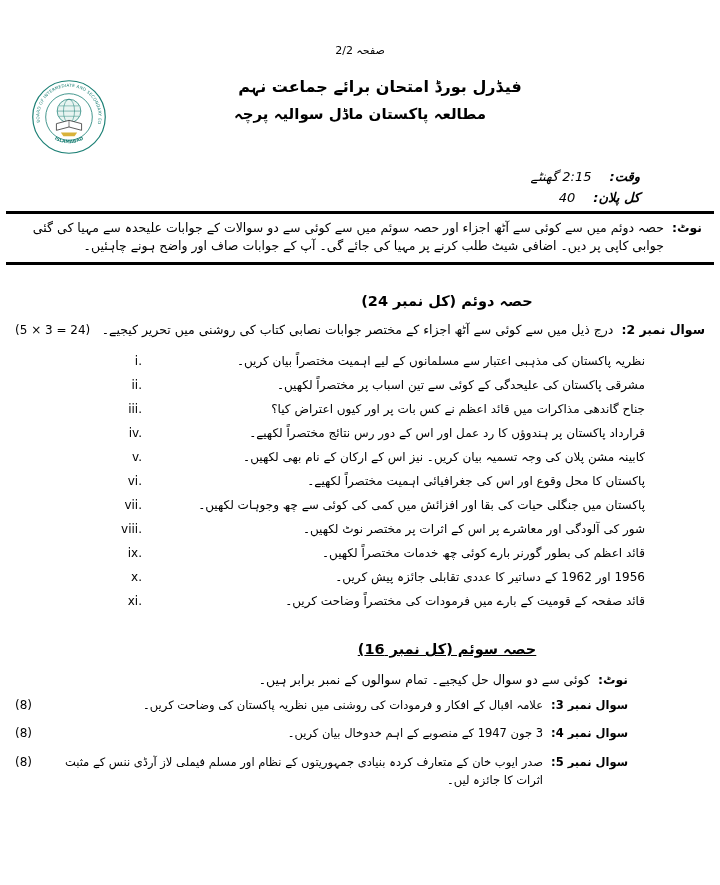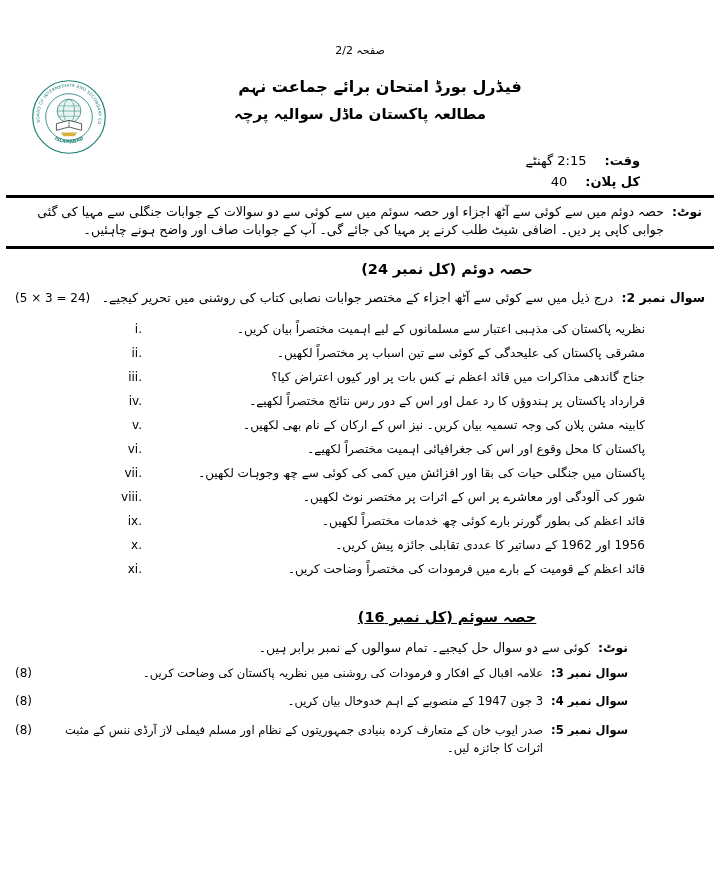--- a/index.html
+++ b/index.html
@@ -8,32 +8,32 @@
     width:720px; height:885px; overflow:hidden;
     font-family:"DejaVu Sans","Liberation Sans",sans-serif;
     color:#000;
   }
   .page { position:relative; width:720px; height:625px; direction:rtl; padding-top:44px; background:#fff; }
   .page-number { text-align:center; font-size:11px; margin-bottom:20px; }
   .titles { text-align:center; }
   .title-main { font-size:16px; font-weight:bold; margin-bottom:9px;padding-left:40px; }
   .title-sub  { font-size:15px; font-weight:bold;text-align:center; }
   .logo { position:absolute; top:80px; left:32px; width:74px; height:74px; }
-  .meta { margin:30px 80px 0 0; font-size:13px; }
+  .meta { margin:46px 80px 0 0; font-size:13px;font-style:italic; }
   .meta-row { margin-bottom:6px; }
   .meta-label { font-weight:bold; margin-left:18px; }
   .note-box {
     border-top:3px solid #000; border-bottom:3px solid #000;
     margin:2px 6px 0 6px; padding:5px 12px 7px 12px;
     display:flex; column-gap:8px; font-size:12.5px; line-height:1.45;
   }
   .note-label { font-weight:bold; white-space:nowrap; }
   .note-text { flex:1; }
   .section-heading { text-align:center; padding-left:174px; font-weight:bold; font-size:14.5px; }
-  #section2-heading { margin-top:12px; }
+  #section2-heading { margin-top:28px; }
   .question-row { display:flex; align-items:baseline; column-gap:8px; font-size:12.5px; }
   .q2-row { margin:13px 15px 0 15px; }
   .q-label { font-weight:bold; white-space:nowrap; flex-shrink:0; }
   .q-text  { text-align:right; }
   .q-marks { margin-right:auto; direction:ltr; white-space:nowrap; flex-shrink:0; font-size:12px; }
   .items { margin:12px 75px 0 100px; }
   .item-row { display:flex; align-items:baseline; column-gap:12px; min-height:24px; line-height:24px; font-size:12px; }
   .item-text { flex:1; text-align:right; }
   .item-num { width:42px; direction:ltr; text-align:right; flex-shrink:0; }
   #section3-heading { margin-top:28px;text-decoration:underline; }
@@ -85,21 +85,21 @@
     <div class="meta-row">
       <span class="meta-label">وقت:</span><span class="meta-value">2:15 گھنٹے</span>
     </div>
     <div class="meta-row">
       <span class="meta-label">کل پلان:</span><span class="meta-value">40</span>
     </div>
   </div>
 
   <div class="note-box">
     <span class="note-label">نوٹ:</span>
-    <span class="note-text">حصہ دوئم میں سے کوئی سے آٹھ اجزاء اور حصہ سوئم میں سے کوئی سے دو سوالات کے جوابات جنگلی سے مہیا کی گئی جوابی کاپی پر دیں۔ اضافی شیٹ طلب کرنے پر مہیا کی جائے گی۔ آپ کے جوابات صاف اور واضح ہونے چاہئیں۔</span>
+    <span class="note-text">حصہ دوئم میں سے کوئی سے آٹھ اجزاء اور حصہ سوئم میں سے کوئی سے دو سوالات کے جوابات علیحدہ سے مہیا کی گئی جوابی کاپی پر دیں۔ اضافی شیٹ طلب کرنے پر مہیا کی جائے گی۔ آپ کے جوابات صاف اور واضح ہونے چاہئیں۔</span>
   </div>
 
   <div class="section-heading" id="section2-heading">حصہ دوئم (کل نمبر 24)</div>
 
   <div class="question-row q2-row">
     <span class="q-label">سوال نمبر 2:</span>
     <span class="q-text">درج ذیل میں سے کوئی سے آٹھ اجزاء کے مختصر جوابات نصابی کتاب کی روشنی میں تحریر کیجیے۔</span>
     <span class="q-marks">(5 × 3 = 24)</span>
   </div>
 
@@ -138,21 +138,21 @@
     </div>
     <div class="item-row">
       <span class="item-text">قائد اعظم کی بطور گورنر بارے کوئی چھ خدمات مختصراً لکھیں۔</span>
       <span class="item-num">ix.</span>
     </div>
     <div class="item-row">
       <span class="item-text">1956 اور 1962 کے دساتیر کا عددی تقابلی جائزہ پیش کریں۔</span>
       <span class="item-num">x.</span>
     </div>
     <div class="item-row">
-      <span class="item-text">قائد اعظم کے قومیت کے بارے میں فرمودات کی مختصراً وضاحت کریں۔</span>
+      <span class="item-text">قائد صفحہ کے قومیت کے بارے میں فرمودات کی مختصراً وضاحت کریں۔</span>
       <span class="item-num">xi.</span>
     </div>
   </div>
 
   <div class="section-heading" id="section3-heading">حصہ سوئم (کل نمبر 16)</div>
 
   <div class="s3-note">
     <span class="note-label">نوٹ:</span>
     <span>کوئی سے دو سوال حل کیجیے۔ تمام سوالوں کے نمبر برابر ہیں۔</span>
   </div>

